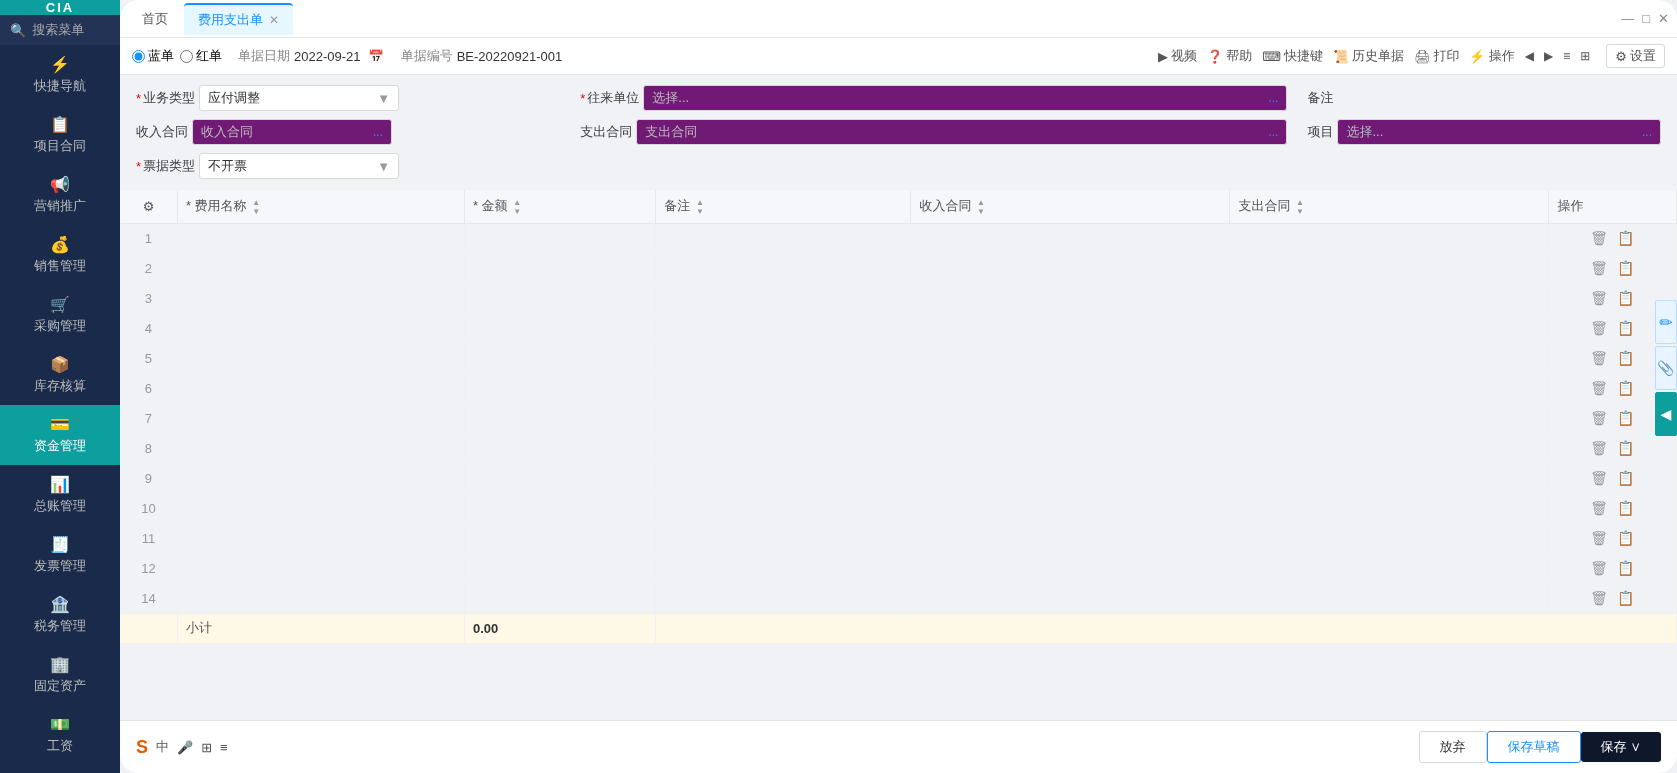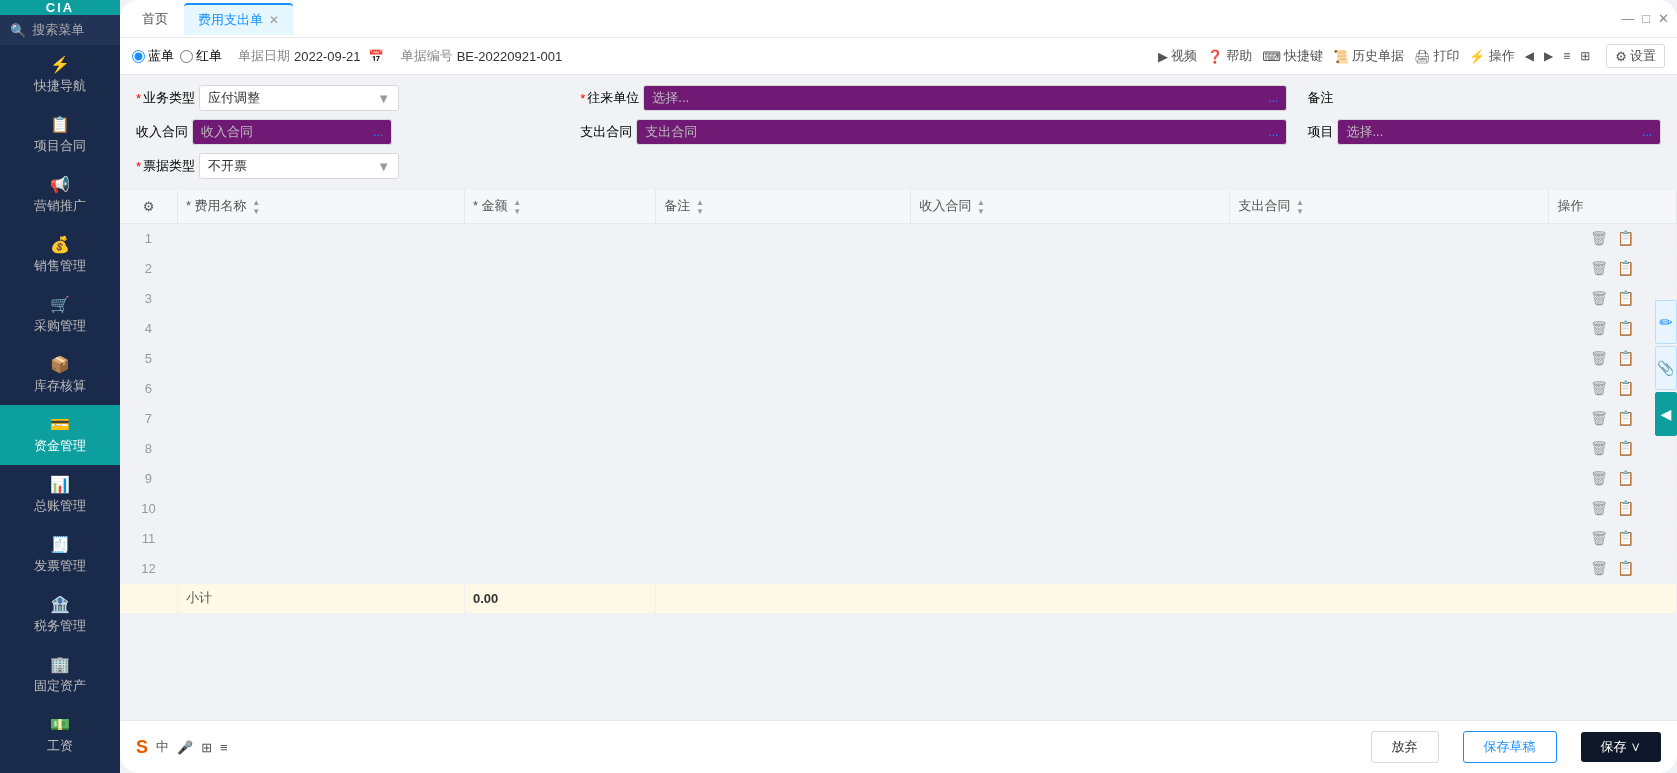--- a/index.html
+++ b/index.html
@@ -158,21 +158,21 @@
       align-items: center;
       gap: 0;
     }
     .form-field {
       display: flex;
       align-items: center;
       flex: 1;
       min-width: 0;
     }
     .form-field .field-label {
-      color: #000000;
+      color: #404040;
       white-space: nowrap;
       font-size: 13px;
       margin-right: 4px;
     }
     .form-field .required { color: red; margin-right: 2px; }
     .form-field .field-input {
       flex: 1;
       border: 1px solid #d9d9d9;
       border-radius: 3px;
       padding: 3px 8px;
@@ -285,21 +285,21 @@
       flex-shrink: 0;
     }
     .footer-icons {
       display: flex;
       align-items: center;
       gap: 8px;
     }
     .footer-btn-group {
       display: flex;
       align-items: center;
-      gap: 24px;
+      gap: 0;
     }
     .btn {
       padding: 6px 20px;
       border-radius: 3px;
       cursor: pointer;
       font-size: 13px;
       border: 1px solid #d9d9d9;
     }
     .btn-default {
       background: #fff;
@@ -700,20 +700,32 @@
     <td></td>
     <td></td>
     <td></td>
     <td></td>
     <td></td>
     <td class="op-cell">
       <span class="op-icon">🗑</span>
       <span class="op-icon">📋</span>
     </td>
   </tr>
+            <tr>
+    <td class="row-num">14</td>
+    <td></td>
+    <td></td>
+    <td></td>
+    <td></td>
+    <td></td>
+    <td class="op-cell">
+      <span class="op-icon">🗑</span>
+      <span class="op-icon">📋</span>
+    </td>
+  </tr>
             <tr class="subtotal-row">
   <td class="row-num"></td>
   <td style="color:#555;">小计</td>
   <td style="color:#333;font-weight:bold;">0.00</td>
   <td colspan="4"></td>
 </tr>
           </tbody>
       </table>
     </div>
   </div>

